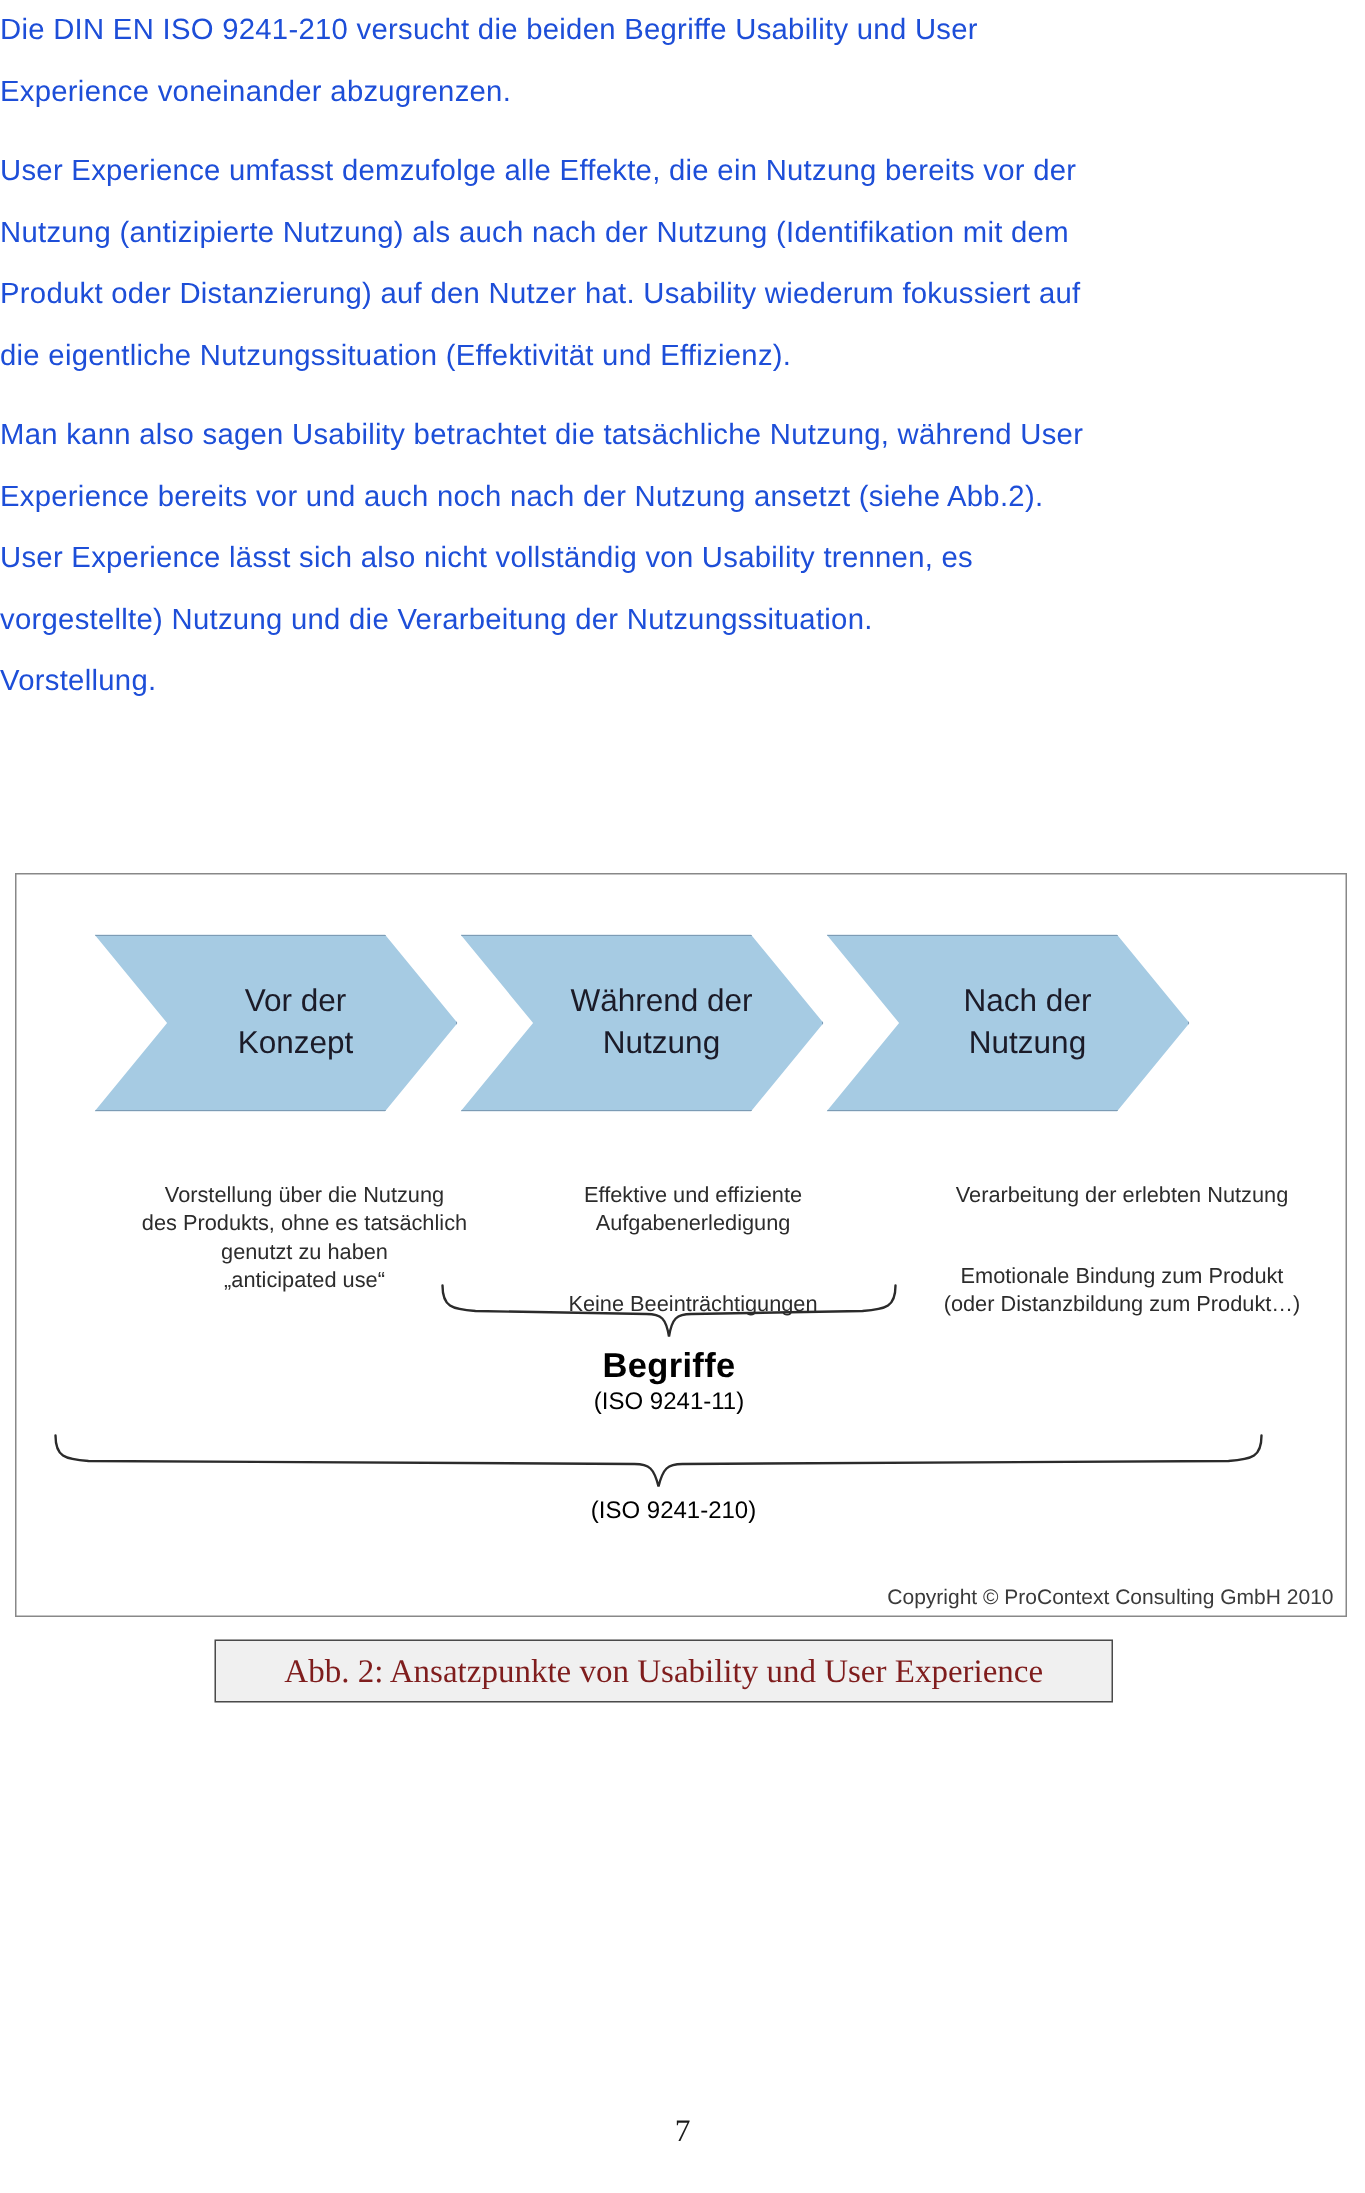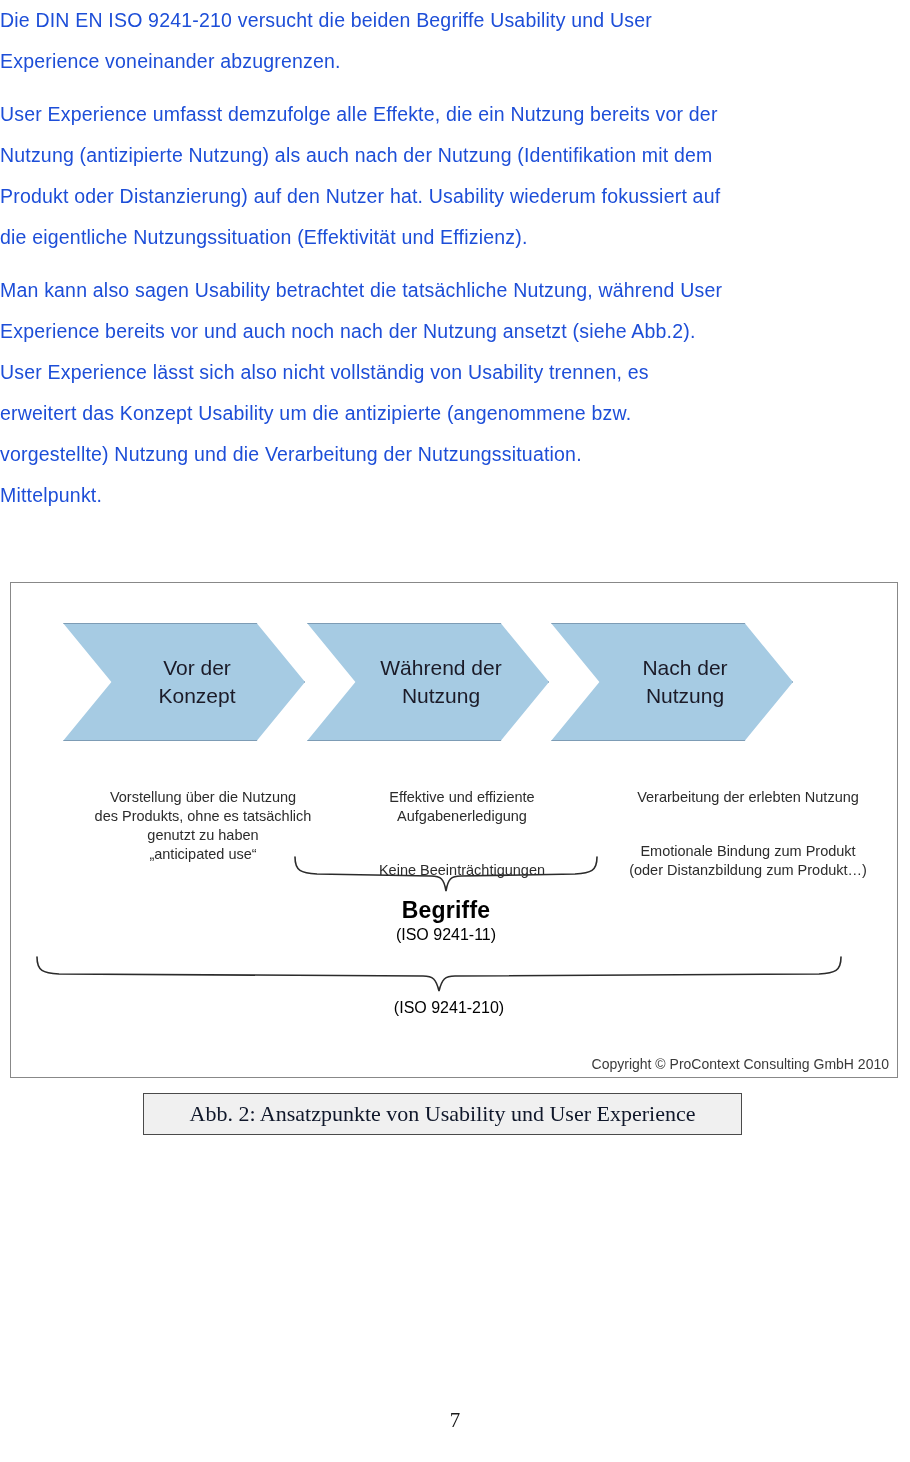--- a/index.html
+++ b/index.html
@@ -131,21 +131,21 @@
     width: 599px;
     height: 42px;
     background: #f0f0f0;
     border: 1px solid #4a4a4a;
     box-sizing: border-box;
     display: flex;
     align-items: center;
     justify-content: center;
     font-family: "Liberation Serif", serif;
     font-size: 22px;
-    color: #0f172a;
+    color: #7f1d1d;
   }
 
   
   #page-number {
     position: absolute;
     left: 0;
     top: 1408px;
     width: 910px;
     text-align: center;
     font-family: "Liberation Serif", serif;
@@ -167,23 +167,22 @@
     <div class="line">User Experience umfasst demzufolge alle Effekte, die ein Nutzung bereits vor der</div>
     <div class="line">Nutzung (antizipierte Nutzung) als auch nach der Nutzung (Identifikation mit dem</div>
     <div class="line">Produkt oder Distanzierung) auf den Nutzer hat. Usability wiederum fokussiert auf</div>
     <div class="line">die eigentliche Nutzungssituation (Effektivität und Effizienz).</div>
   </div>
 
   <div class="para">
     <div class="line">Man kann also sagen Usability betrachtet die tatsächliche Nutzung, während User</div>
     <div class="line">Experience bereits vor und auch noch nach der Nutzung ansetzt (siehe Abb.2).</div>
     <div class="line">User Experience lässt sich also nicht vollständig von Usability trennen, es</div>
-    <div class="line">erweitert das Konzept Usability um die antizipierte (angenommene bzw.</div>
     <div class="line">vorgestellte) Nutzung und die Verarbeitung der Nutzungssituation.</div>
-    <div class="line">Mittelpunkt.</div>
+    <div class="line">Vorstellung.</div>
   </div>
 
 </div>
 
 <div id="figure-box">
 
   <div class="chevron" id="chevron-1">
     <span class="chev-label">Vor der
 Konzept</span>
   </div>

